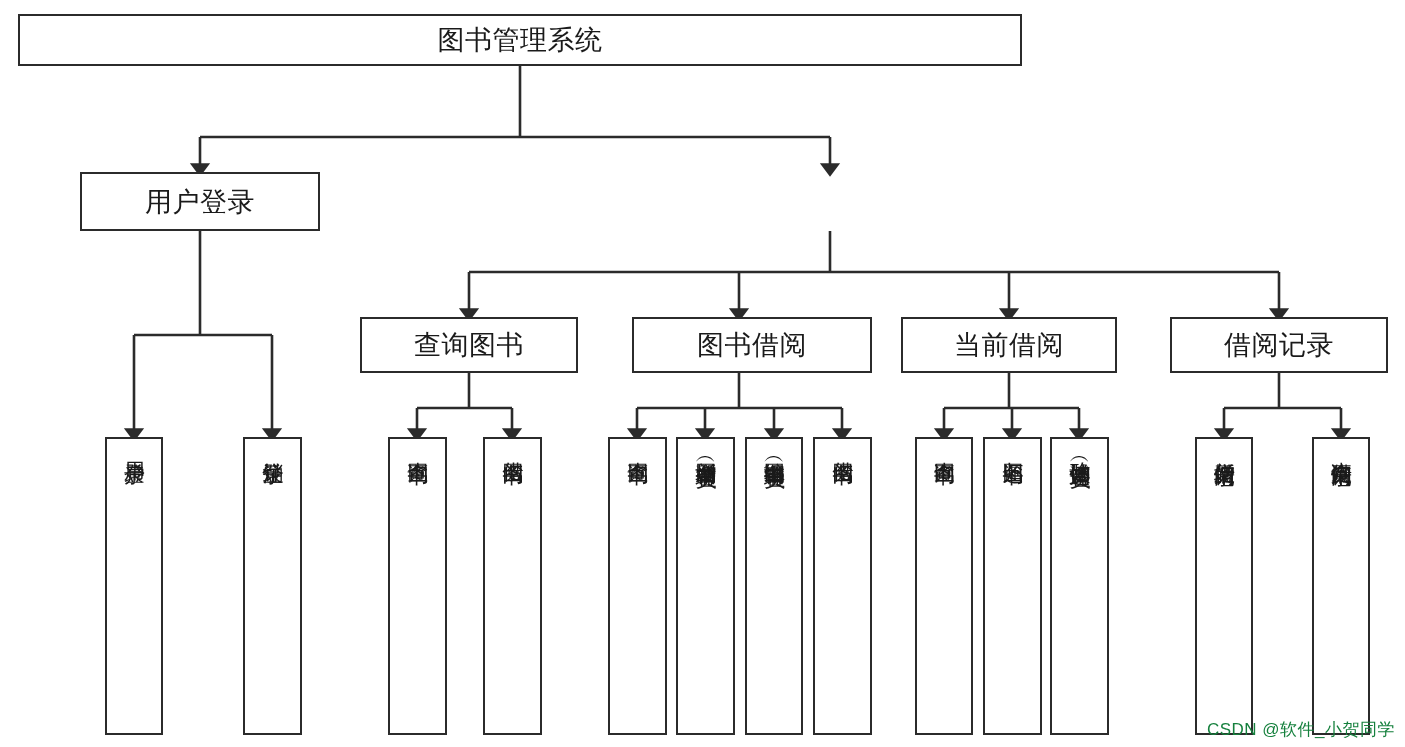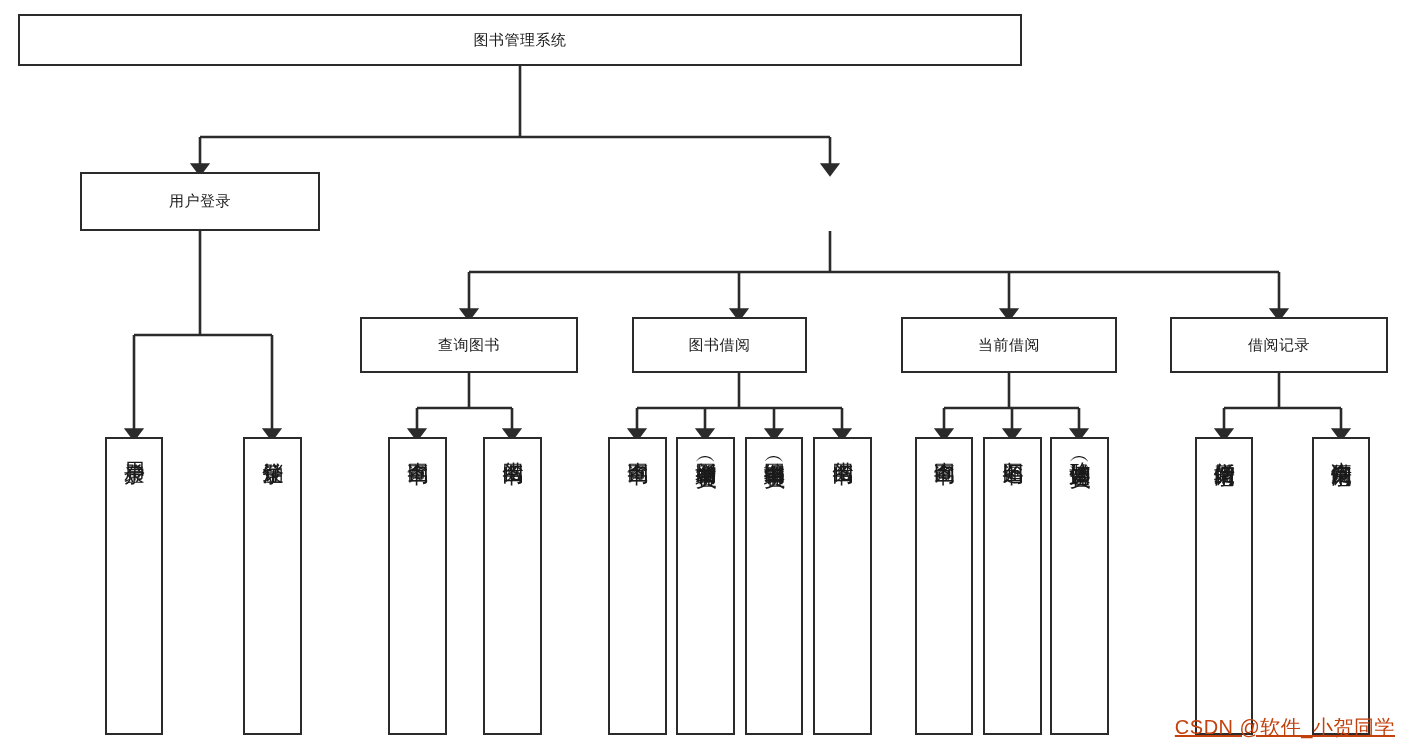--- a/index.html
+++ b/index.html
@@ -28,45 +28,44 @@
     position: absolute;
     box-sizing: border-box;
     border: 2px solid #2b2b2b;
     background: #ffffff;
     display: flex;
     align-items: center;
     justify-content: center;
     color: #1a1a1a;
   }
   .node.horiz {
-    font-size: 15px;
+    font-size: 27px;
     letter-spacing: 0.5px;
   }
   .node.vert {
     align-items: flex-start;
     justify-content: center;
     padding-top: 6px;
   }
   .node.vert .vlabel {
     writing-mode: vertical-rl;
     text-orientation: upright;
     font-size: 21px;
     line-height: 1.18;
     letter-spacing: 1px;
     white-space: nowrap;
   }
   .watermark {
     position: absolute;
     right: 10px;
     bottom: 6px;
-    font-size: 20px;
-    color: #c2410c;
+    font-size: 17px;
+    color: #15803d;
     letter-spacing: 0.5px;
     white-space: nowrap;
-    text-decoration: underline;
   }
 </style>
 </head>
 <body>
 
 <div id="canvas">
 
   <svg id="edges" viewBox="0 0 1405 747" xmlns="http://www.w3.org/2000/svg">
     <defs>
       <marker id="arrow" markerWidth="9" markerHeight="9" refX="2.2" refY="4.5" orient="auto" markerUnits="strokeWidth">
@@ -114,21 +113,21 @@
     <span>图书管理系统</span>
   </div>
 
   <div class="node horiz" id="node-user-login" style="left: 80px; top: 172px; width: 240px; height: 59px;">
     <span>用户登录</span>
   </div>
 
   <div class="node horiz" id="node-new-book-recommend" style="left: 360px; top: 317px; width: 218px; height: 56px;">
     <span>查询图书</span>
   </div>
-  <div class="node horiz" id="node-book-borrow" style="left: 632px; top: 317px; width: 175px; height: 56px;">
+  <div class="node horiz" id="node-book-borrow" style="left: 632px; top: 317px; width: 240px; height: 56px;">
     <span>图书借阅</span>
   </div>
   <div class="node horiz" id="node-current-borrow" style="left: 901px; top: 317px; width: 216px; height: 56px;">
     <span>当前借阅</span>
   </div>
   <div class="node horiz" id="node-borrow-record" style="left: 1170px; top: 317px; width: 218px; height: 56px;">
     <span>借阅记录</span>
   </div>
 
   <div class="node vert" id="node-leaf-user-login" style="left: 105px; top: 437px; width: 58px; height: 298px;">

